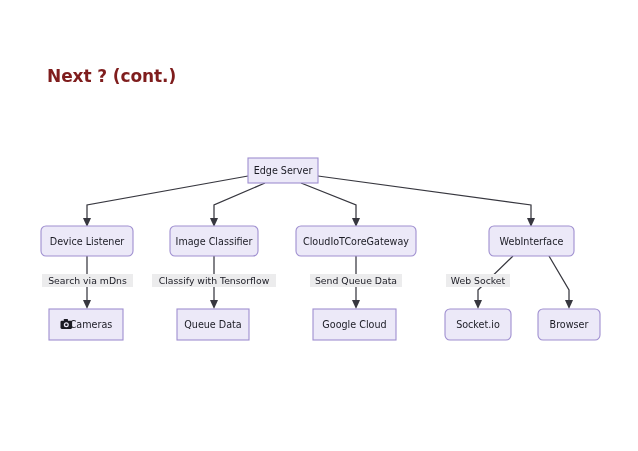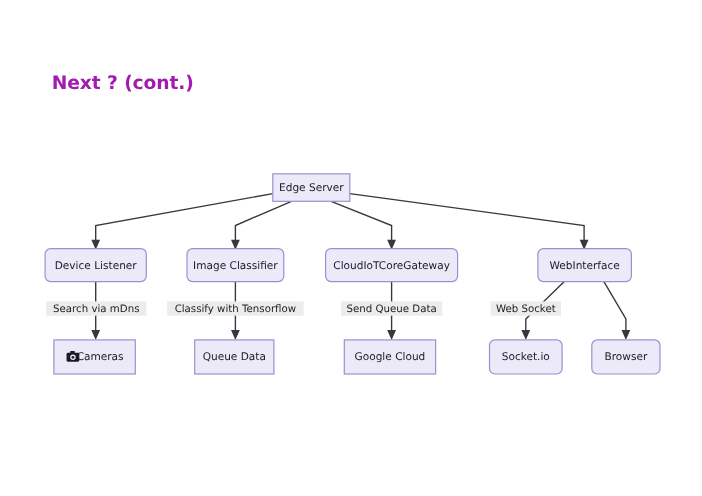--- a/index.html
+++ b/index.html
@@ -22,21 +22,21 @@
     height: 451px;
     background: #ffffff;
   }
   #slide-title {
     position: absolute;
     left: 47px;
     top: 66px;
     font-family: "DejaVu Sans", "Liberation Sans", sans-serif;
     font-size: 17px;
     font-weight: bold;
-    color: #a21caf;
+    color: #7f1d1d;
     letter-spacing: -0.1px;
     white-space: nowrap;
   }
   #diagram {
     position: absolute;
     left: 0;
     top: 0;
     width: 638px;
     height: 451px;
   }

